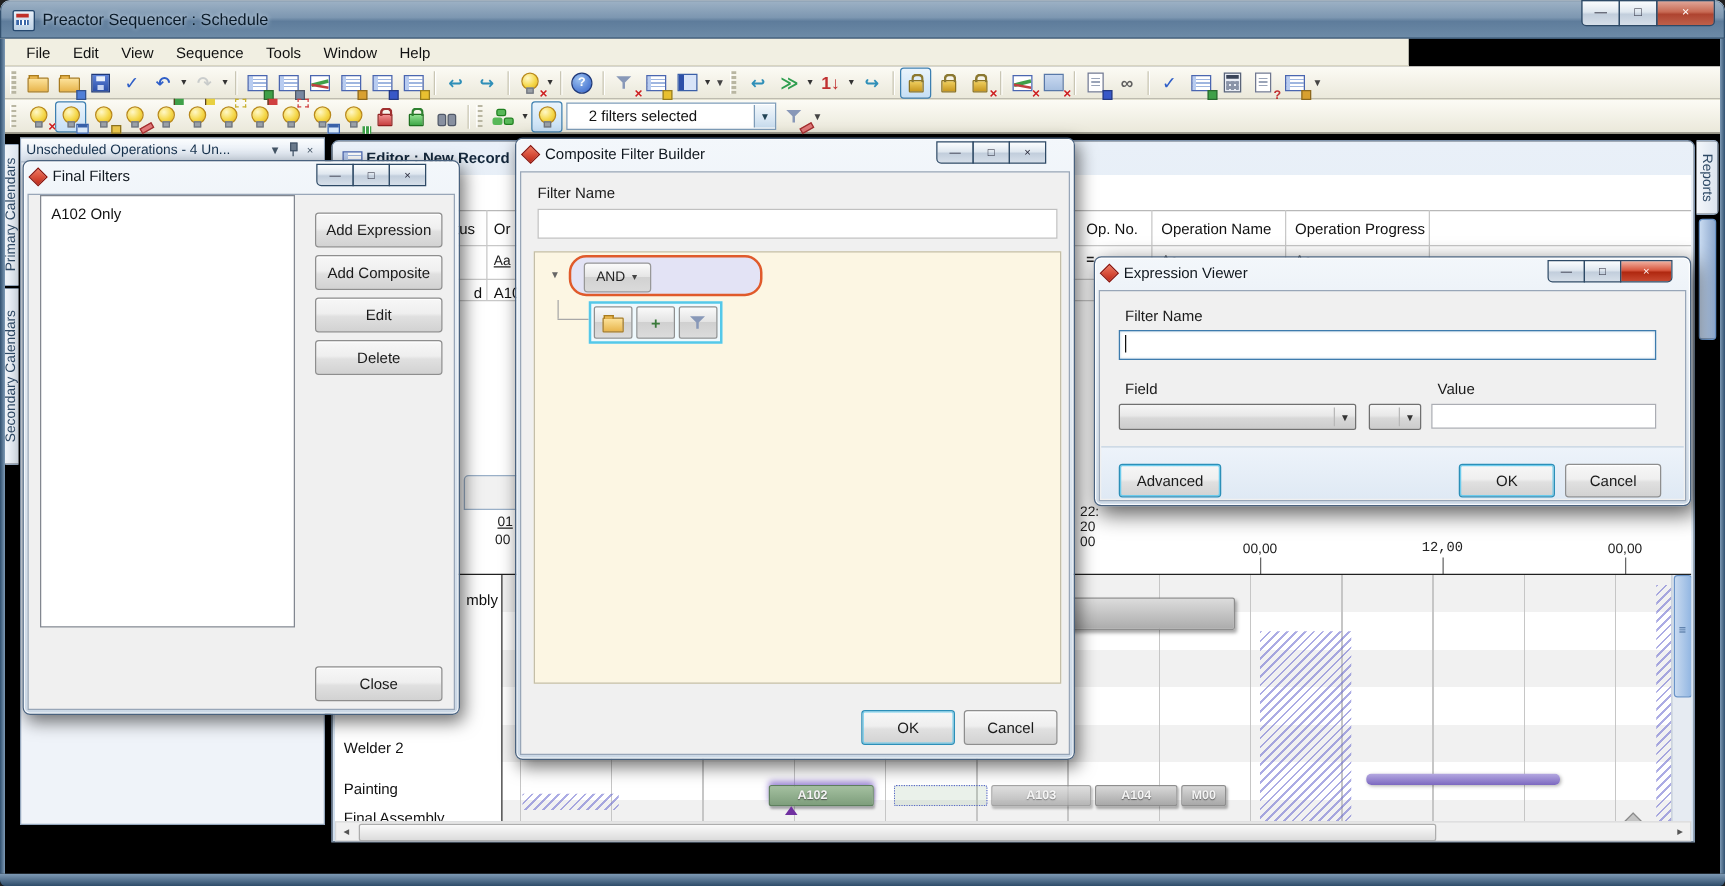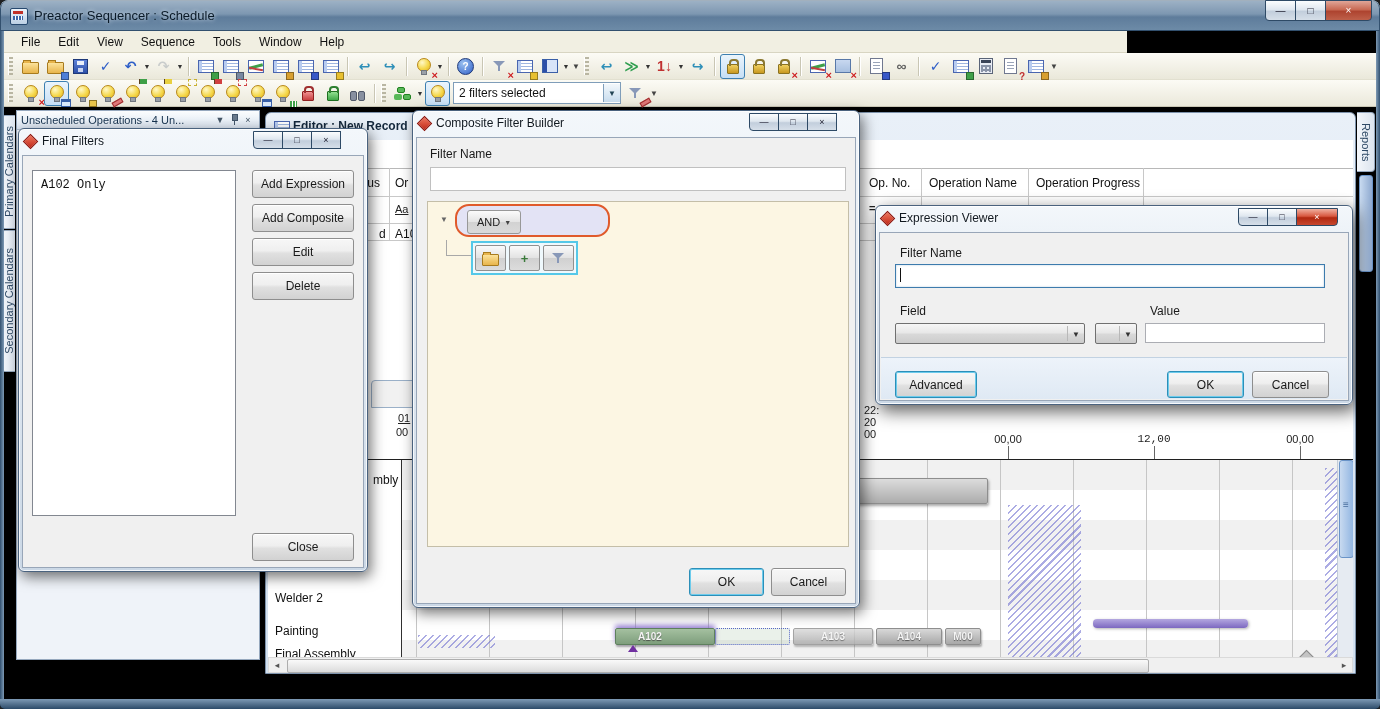--- a/index.html
+++ b/index.html
@@ -73,21 +73,21 @@
   .ov{position:absolute;z-index:2;}
   .ov-x{right:-3px;bottom:-3px;color:#CC2020;font-size:11px;font-weight:bold;line-height:1;text-shadow:0 0 1px #fff;}
   .ov-flag{right:-3px;top:-3px;width:7px;height:5px;border-left:1px solid #5A4020;}
   .ov-win{right:-3px;bottom:-2px;width:8px;height:6px;background:#D8E8FA;border:1px solid #3860A8;box-shadow:inset 0 2px 0 #3860A8;}
   .ov-lock{right:-3px;bottom:-2px;width:6px;height:5px;background:#E8C44A;border:1px solid #8B7220;}
   .ov-brush{right:-4px;bottom:0;width:9px;height:3px;background:#E07878;border:1px solid #A03030;transform:rotate(-30deg);}
   .ov-tree{right:-3px;bottom:-2px;width:7px;height:6px;background:repeating-linear-gradient(90deg,#3FA048 0 2px,#fff 2px 3px);}
   .ov-g{right:-3px;bottom:-4px;font-size:10px;font-weight:bold;line-height:1;}
   
   .fcombo{width:166px;height:20px;background:#fff;border:1px solid #7F9DB9;display:flex;align-items:center;font-size:12px;color:#111;margin:0 2px;}
-  .fcombo .val{flex:1;padding-left:5px;}
+  .fcombo .val{flex:1;padding-left:5px;margin-left:12px;}
   .fcombo .arr{width:16px;height:18px;background:linear-gradient(#F2F7FB,#C8DCEE);border-left:1px solid #7F9DB9;display:flex;align-items:center;justify-content:center;font-size:8px;color:#245;}
   
   .vtab{background:linear-gradient(90deg,#F4F7FB,#DCE4EE);border:1px solid #96A8BE;color:#2F4A66;font-size:11px;display:flex;align-items:center;justify-content:center;}
   .vtab.left{border-radius:4px 0 0 4px;border-right:none;}
   .vtab.right{border-radius:0 4px 4px 0;border-left:none;}
   .vtab span{writing-mode:vertical-rl;transform:rotate(180deg);}
   .vtab.right span{transform:none;}
   #panel{left:16px;top:110px;width:244px;height:550px;background:#EFF3F9;border:1px solid #96A8BE;box-sizing:border-box;}
   #panelhdr{position:absolute;left:0;top:0;right:0;height:19px;background:linear-gradient(#FBFDFE,#D9E3F0);border-bottom:1px solid #AEBCCE;display:flex;align-items:center;font-size:11px;color:#16324E;padding:0 4px;box-sizing:border-box;}
   #panelhdr .ttl{flex:1;overflow:hidden;white-space:nowrap;}
@@ -470,21 +470,21 @@
       <div class="hatch" style="left:1057px;top:328px;width:16px;height:197px;"></div>
       <div class="hatch" style="left:150px;top:495px;width:77px;height:13px;"></div>
 
       <div class="txt restxt" style="left:105px;top:333px;">mbly</div>
       <div class="txt restxt" style="left:7px;top:451px;">Welder 2</div>
       <div class="txt restxt" style="left:7px;top:484px;">Painting</div>
       <div class="txt restxt" style="left:7px;top:507px;">Final Assembly</div>
 
       <div class="gbar" style="left:355px;top:338px;width:363px;"></div>
       <div class="violet" style="left:825px;top:479px;width:155px;"></div>
-      <div class="opbar green" style="left:347px;top:488px;width:100px;">
+      <div class="opbar green" style="left:347px;top:488px;width:84px;">
           <span>A102</span>
         </div>
       <div class="opbar ghost" style="left:447px;top:488px;width:75px;"></div>
       <div class="tri" style="left:360px;top:505px;"></div>
       <div class="opbar gray" style="left:525px;top:488px;width:80px;opacity:.8;">
           <span>A103</span>
         </div>
       <div class="opbar gray" style="left:608px;top:488px;width:66px;">
           <span>A104</span>
         </div>
@@ -510,21 +510,21 @@
     <div class="dlgtitle">
       <span class="diamond"></span>
       <span>Final Filters</span>
     </div>
     <div class="cap" style="right:26px;top:2px;">
       <span class="capbtn small first">—</span>
       <span class="capbtn small">□</span>
       <span class="capbtn small">×</span>
     </div>
     <div class="dlgbody">
-      <div class="inp" style="left:9px;top:14px;width:204px;height:346px;border-color:#828790;font-family:Liberation Mono, monospace;">
+      <div class="inp" style="left:9px;top:0;width:204px;height:346px;border-color:#828790;">
         <div class="txt" style="left:8px;top:7px;font-size:12px;color:#111;">A102 Only</div>
       </div>
       <div class="btn" style="left:229px;top:14px;width:100px;height:26px;">Add Expression</div>
       <div class="btn" style="left:229px;top:48px;width:100px;height:26px;">Add Composite</div>
       <div class="btn" style="left:229px;top:82px;width:100px;height:26px;">Edit</div>
       <div class="btn" style="left:229px;top:116px;width:100px;height:26px;">Delete</div>
       <div class="btn" style="left:229px;top:377px;width:100px;height:26px;">Close</div>
     </div>
   </div>
 

